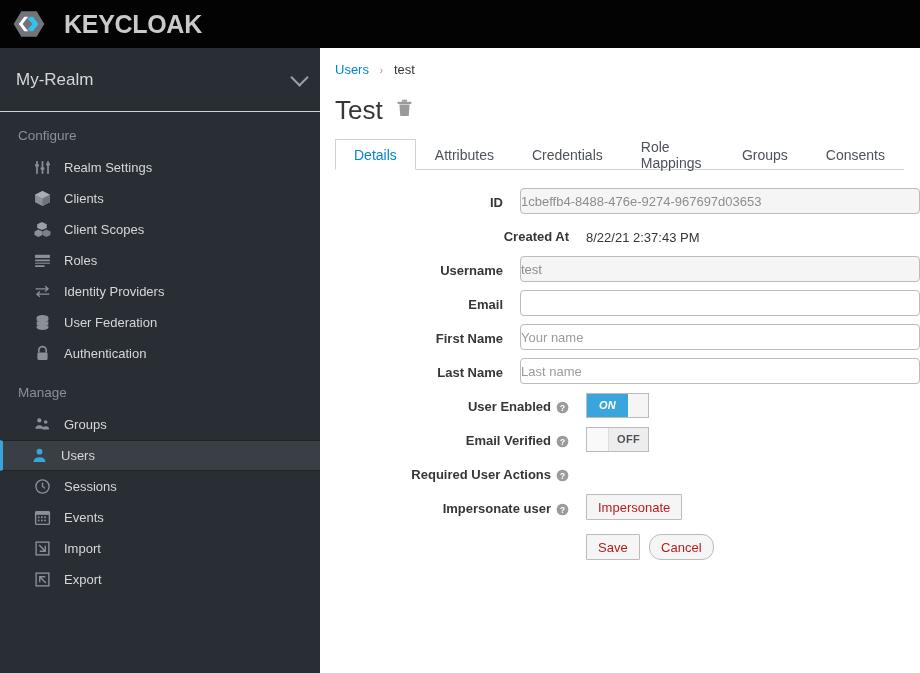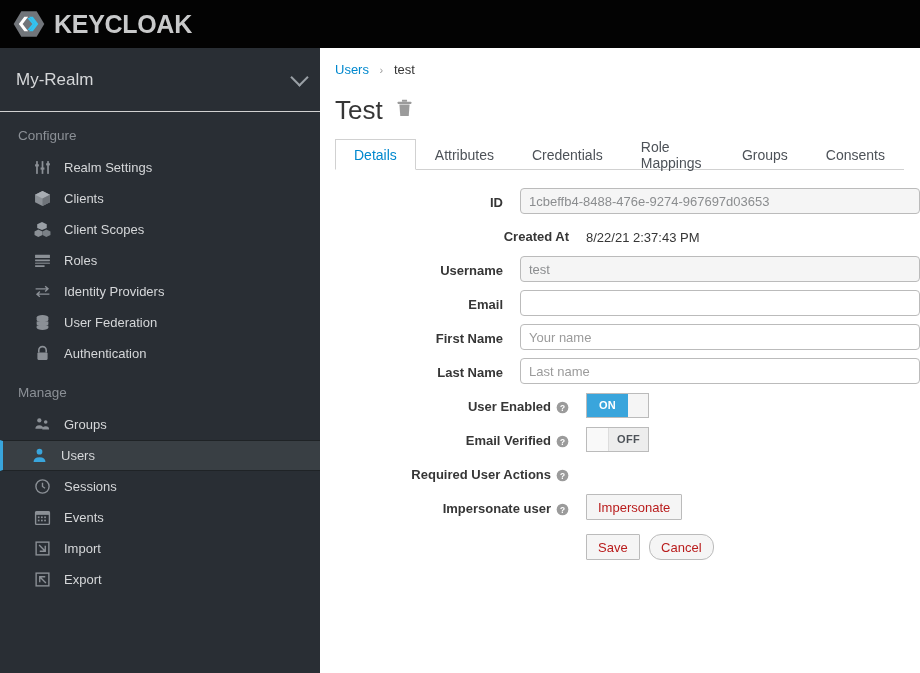--- a/index.html
+++ b/index.html
@@ -14,21 +14,21 @@
   
   #masthead {
     position: absolute; left: 0; top: 0;
     width: 920px; height: 48px;
     background: #030303;
     display: flex; align-items: center;
   }
   #brand { display: flex; align-items: center; margin-left: 12px; }
   #brand-logo { width: 34px; height: 34px; display: block; }
   #brand-text {
-    margin-left: 8px;
+    margin-left: 18px;
     font-size: 25px;
     font-weight: bold;
     letter-spacing: -0.3px;
     color: #c8c9ca;
     line-height: 1;
   }
 
   
   #sidebar {
     position: absolute; left: 0; top: 48px;
@@ -163,21 +163,21 @@
     margin-left: 5px;
     display: inline-flex;
     flex: 0 0 13px;
   }
   .form-control { flex: 1 1 auto; }
 
   input.txt {
     width: 400px;
     height: 26px;
     border: 1px solid #bbbbbb;
-    padding: 0 8px;
+    padding: 0 0;
     font-size: 13px;
     color: #363636;
     font-family: "Liberation Sans", sans-serif;
     background: #fff;
     border-radius: 4px;
     outline: none;
   }
   input.txt::placeholder { color: #9b9b9b; opacity: 1; }
   input.txt:disabled, input.txt[readonly].disabledlook {
     background: #f5f5f5;
@@ -199,20 +199,21 @@
   }
   .toggle .seg {
     display: flex; align-items: center; justify-content: center;
     font-size: 11px; font-weight: bold;
     letter-spacing: 0.3px;
   }
   .toggle.on .seg-on {
     flex: 0 0 41px;
     background: #39a5dc;
     color: #ffffff;
+    font-style: italic;
   }
   .toggle.on .seg-knob {
     flex: 1 1 auto;
     background: #f5f5f5;
   }
   .toggle.off .seg-knob {
     flex: 0 0 22px;
     background: #f9f9f9;
     border-right: 1px solid #dddddd;
   }

